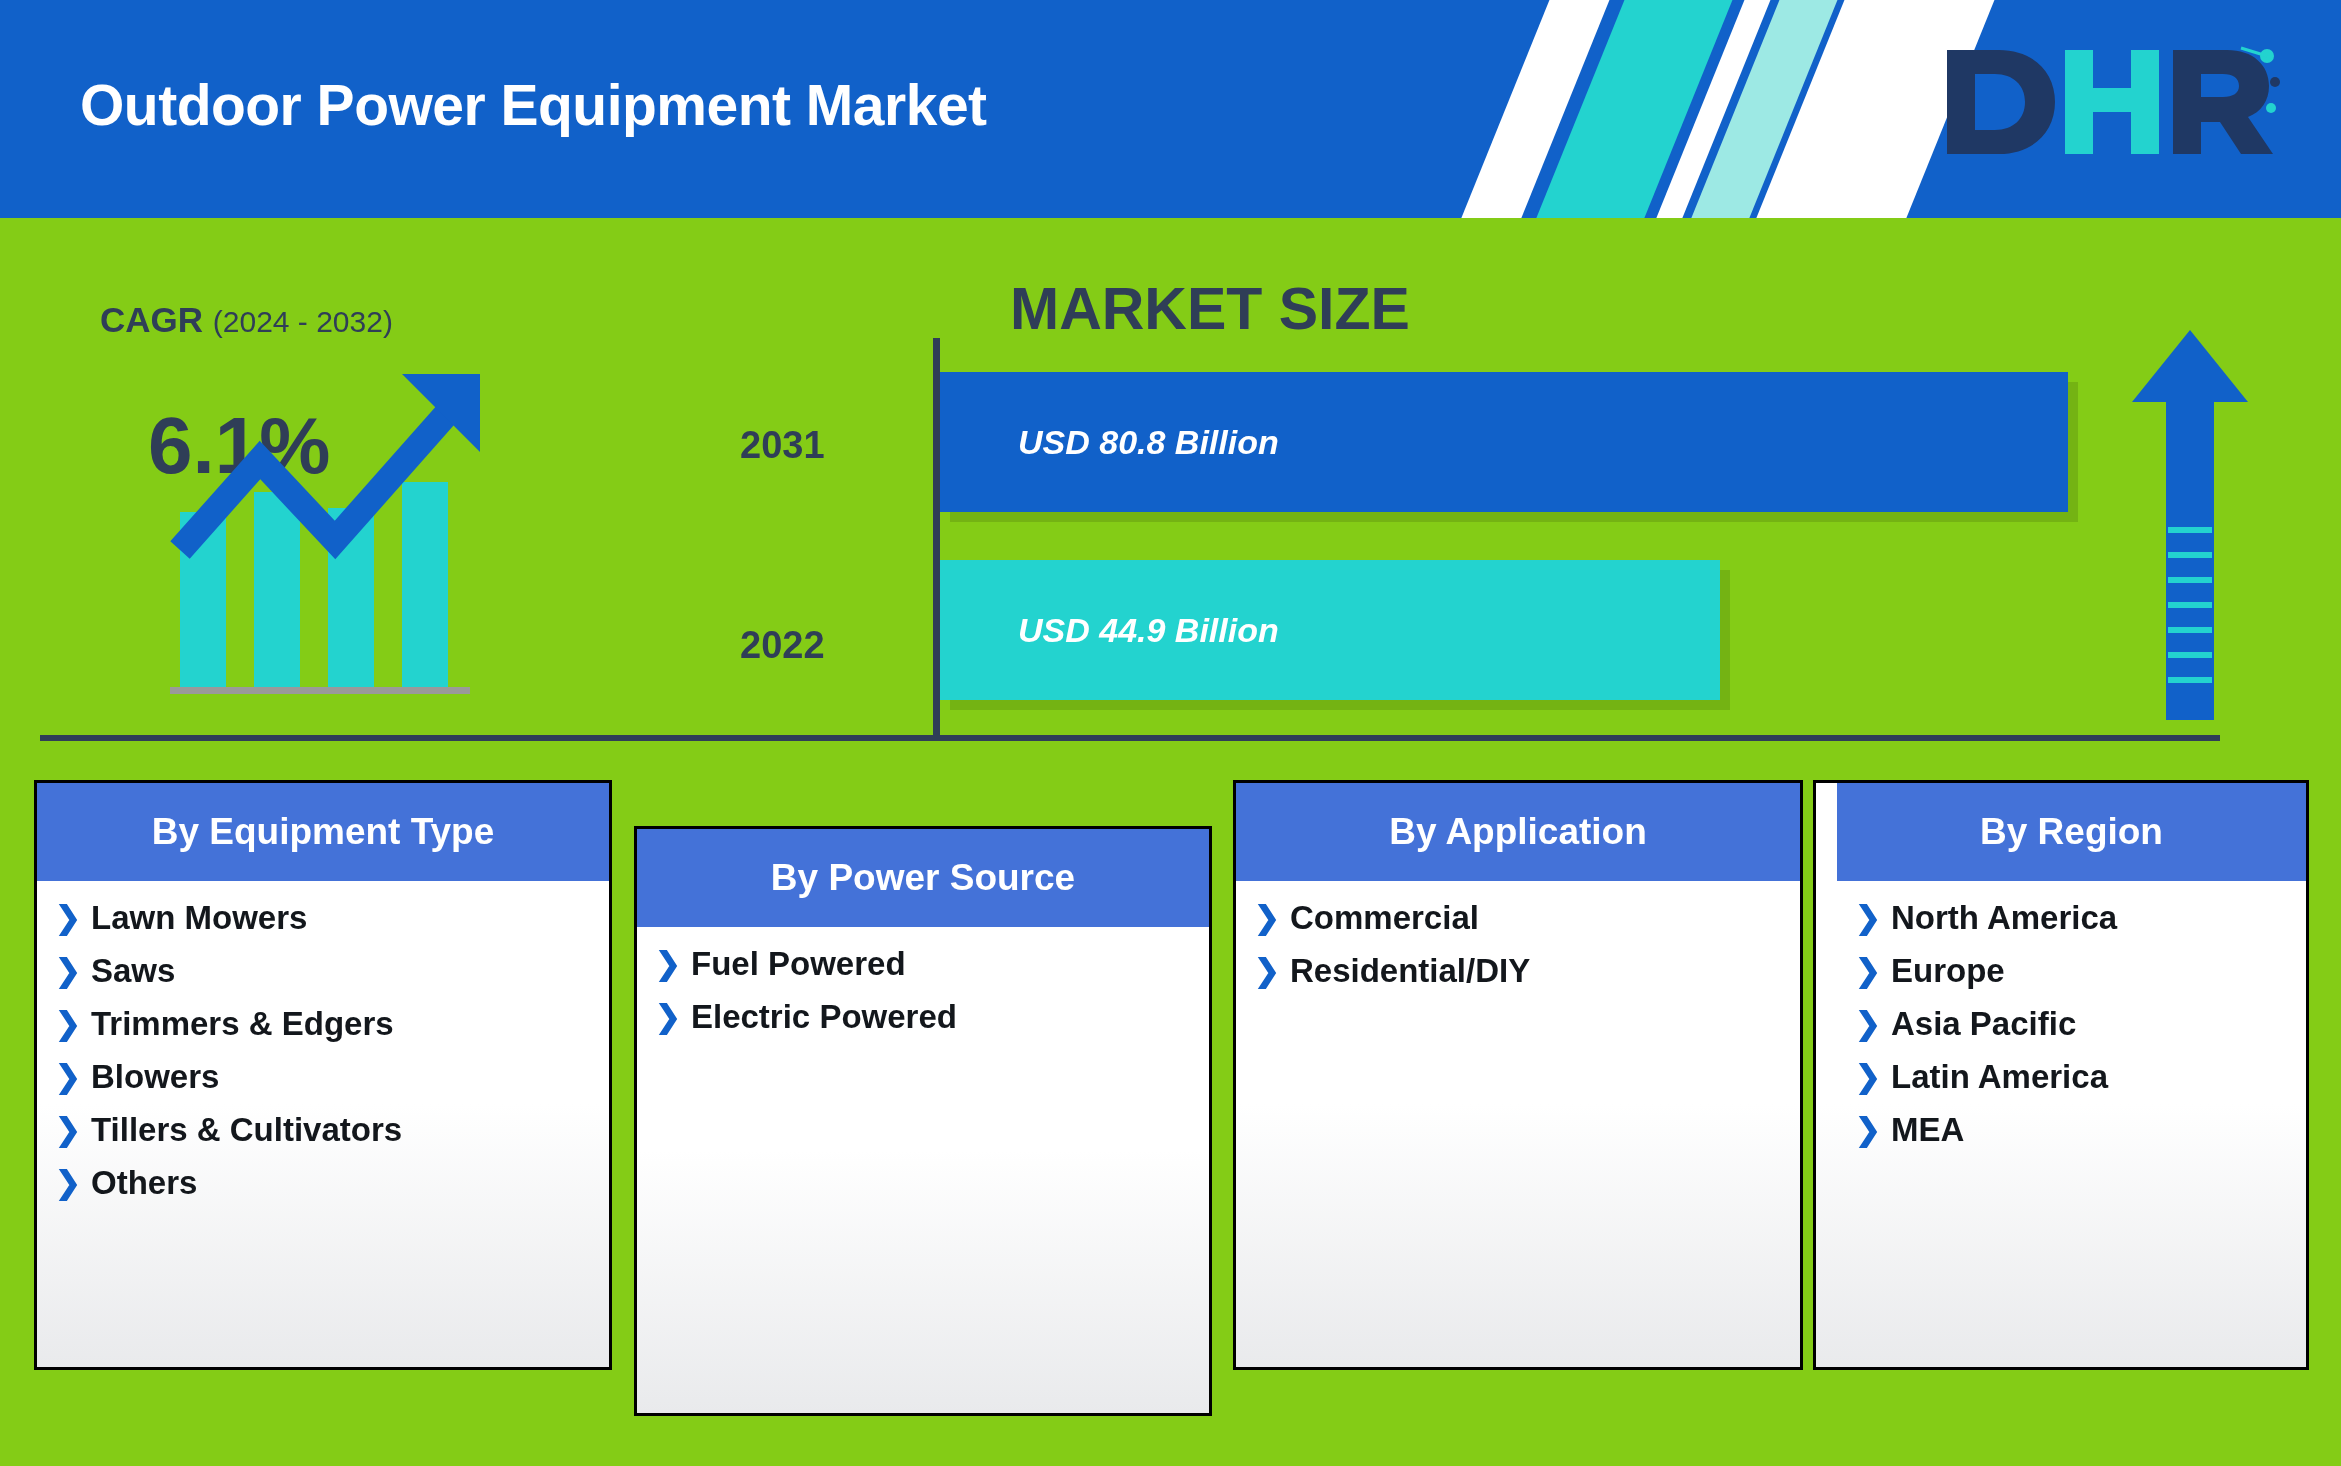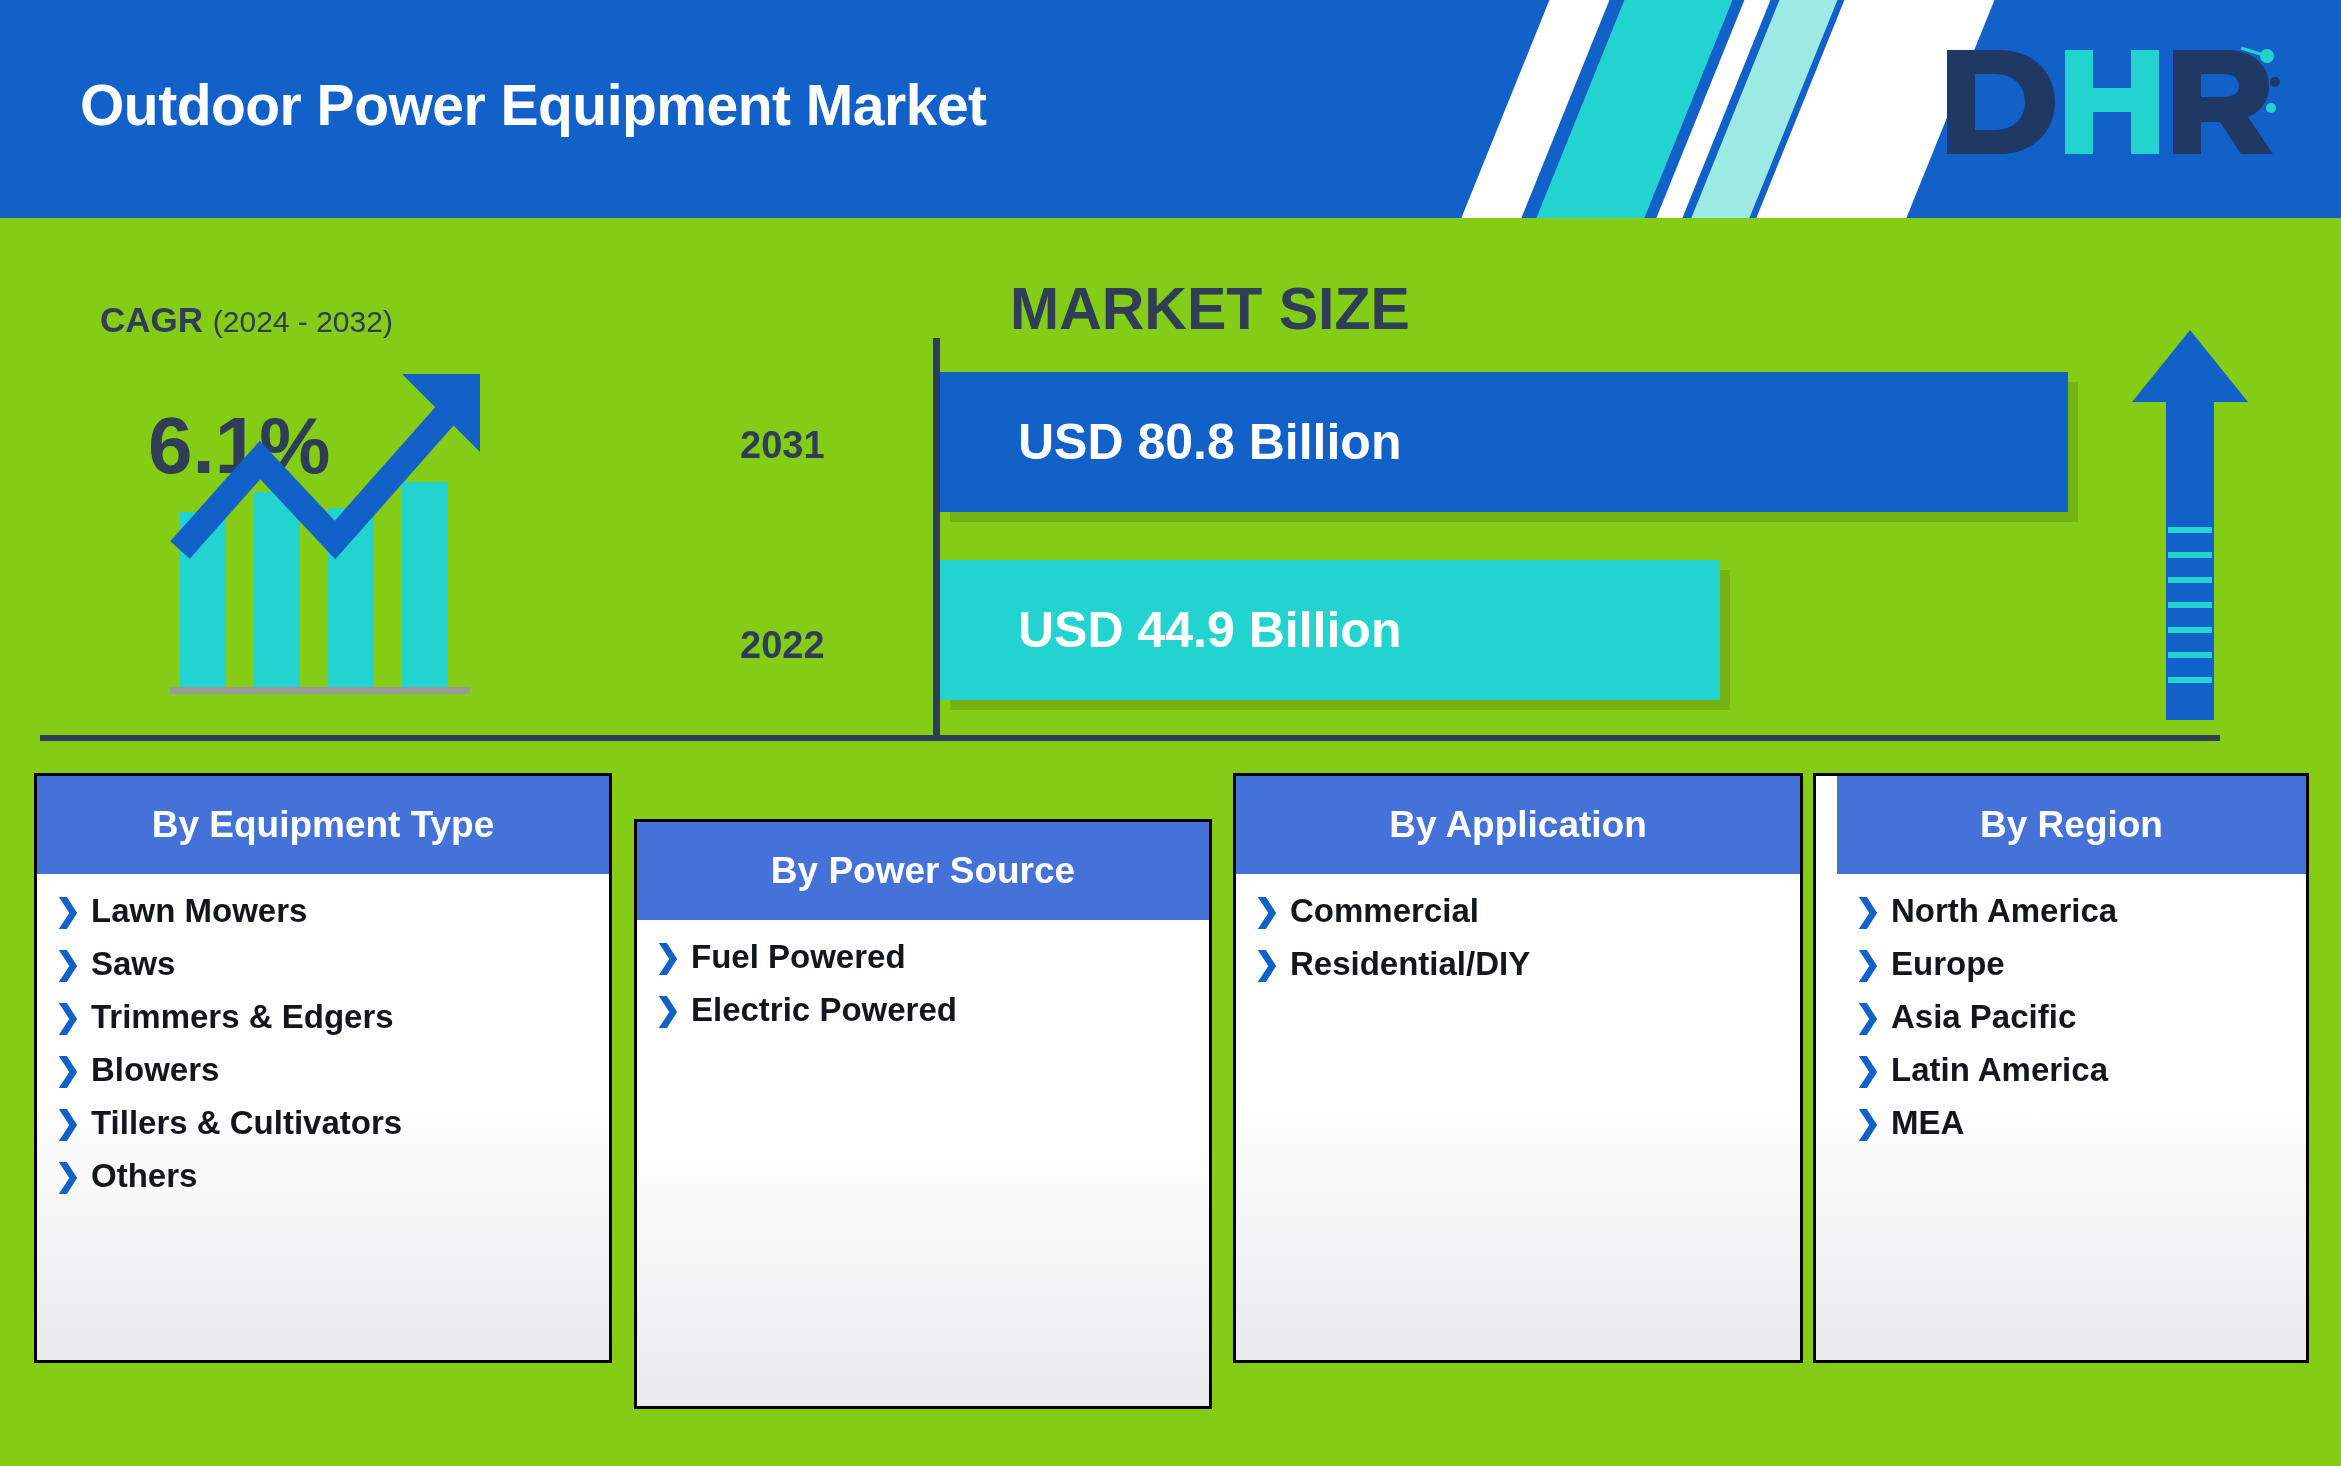--- a/index.html
+++ b/index.html
@@ -62,33 +62,34 @@
     position: absolute; left: 40px; top: 735px;
     width: 2180px; height: 6px; background: #2f3e57;
   }
   .ms-year {
     position: absolute; font-size: 38px; font-weight: bold; color: #2f3e57;
   }
   .ms-year-2031 { left: 740px; top: 424px; }
   .ms-year-2022 { left: 740px; top: 624px; }
   .ms-bar {
     position: absolute; display: flex; align-items: center;
-    color: #ffffff; font-size: 50px; font-weight: bold;
+    color: #ffffff; font-size: 34px; font-weight: bold;
     padding-left: 78px;
     box-shadow: 10px 10px 0 rgba(0,0,0,0.12);
+    font-style: italic;
   }
   .ms-bar-2031 { left: 940px; top: 372px; width: 1128px; height: 140px; background: #1161c9; }
   .ms-bar-2022 { left: 940px; top: 560px; width: 780px; height: 140px; background: #23d3cf; }
 
   .big-arrow { position: absolute; left: 2130px; top: 330px; width: 120px; height: 400px; }
 
   
   .cards { position: absolute; left: 34px; top: 772px; width: 2275px; height: 690px; }
   .card {
-    position: absolute; top: 1px; height: 590px;
+    position: absolute; top: 8px; height: 590px;
     background: linear-gradient(to bottom, #ffffff 0%, #ffffff 55%, #e9eaec 100%);
     border: 3px solid #000000;
   }
   .card-head {
     height: 98px; background: #4472d8;
     display: flex; align-items: center; justify-content: center;
     color: #ffffff; font-size: 37px; font-weight: bold;
   }
   .card-list { padding: 18px 10px 0 18px; }
   .card-item {

